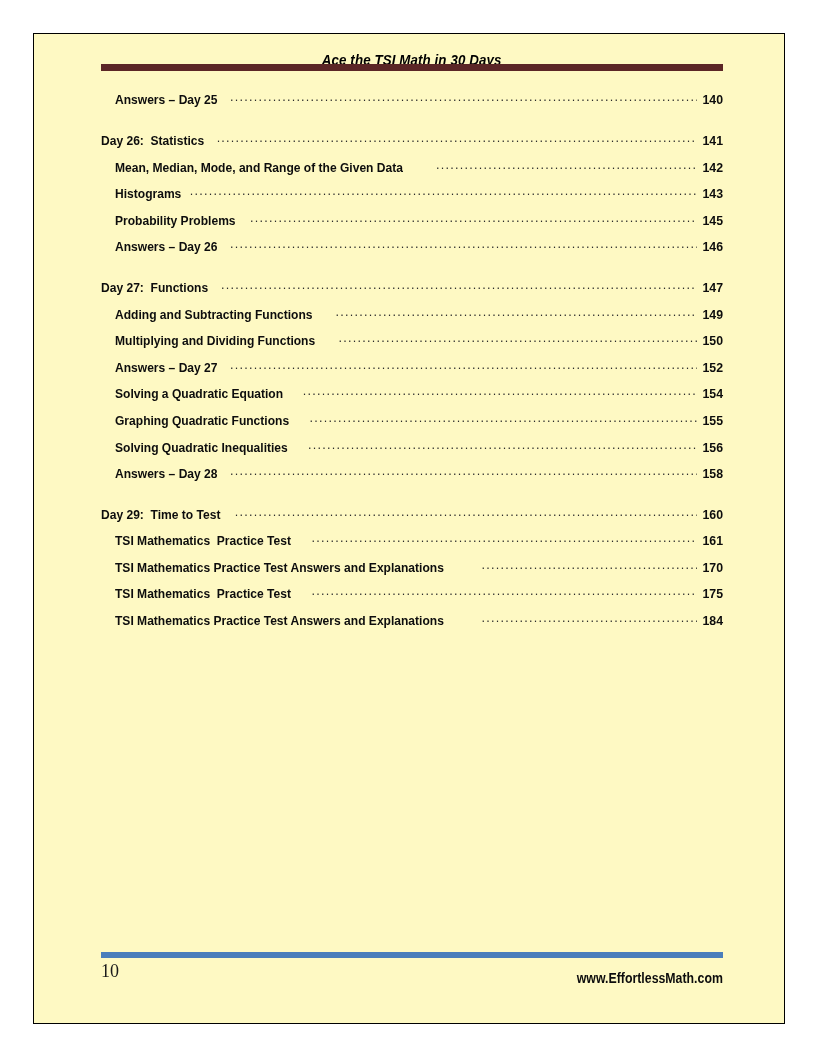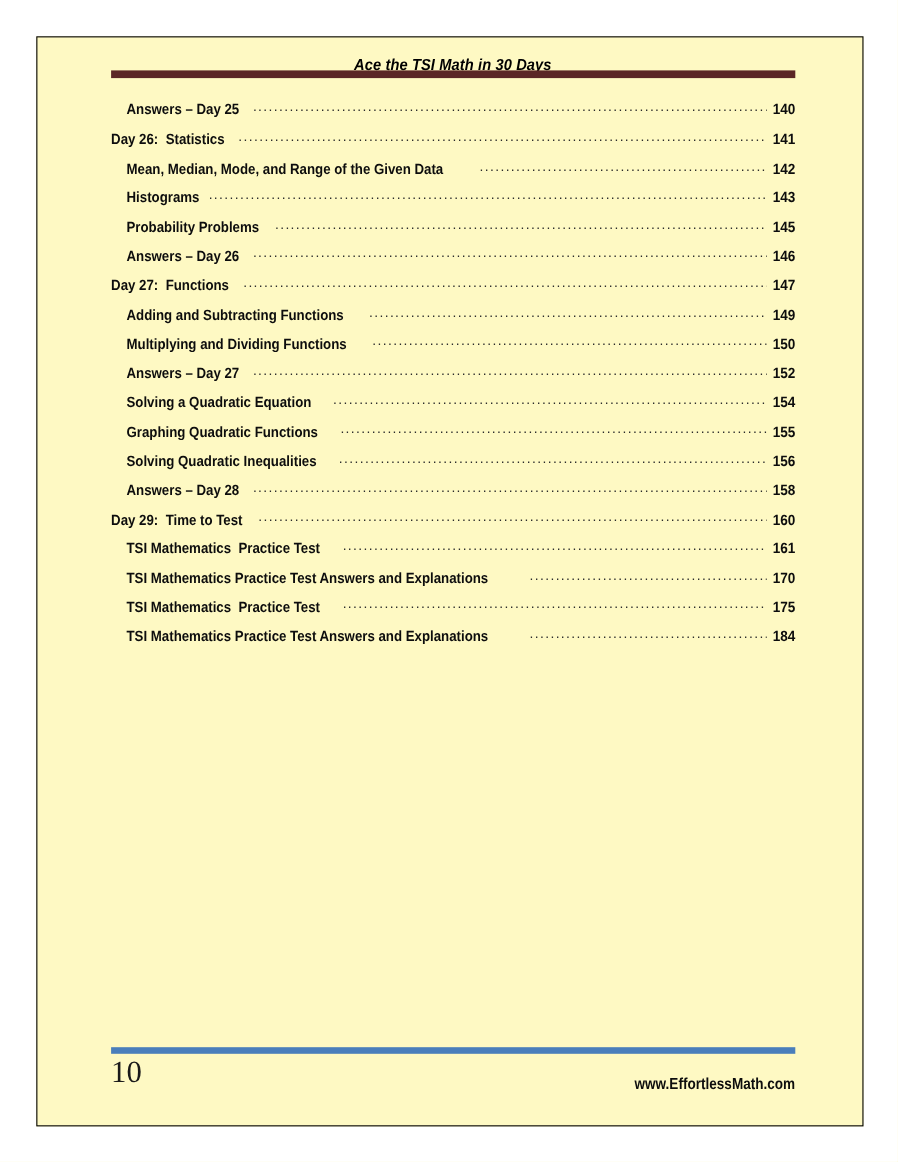--- a/index.html
+++ b/index.html
@@ -66,21 +66,21 @@
   .toc-entry {
     display: flex;
     align-items: baseline;
     height: 26.6px;
     white-space: nowrap;
     font-family: "Liberation Sans Narrow", "Liberation Sans", sans-serif;
     font-weight: bold;
     font-size: 13.4px;
     color: #0d0d0d;
   }
-  .toc-entry.level-1 { padding-left: 0px; }
+  .toc-entry.level-1 { padding-left: 0px; margin-top: 14px; }
   .toc-entry.level-2 { padding-left: 14px; }
 
   .toc-title {
     transform: scaleX(0.90);
     transform-origin: left center;
     display: inline-block;
     white-space: pre;
     flex: 0 0 auto;
   }
   .toc-leader {
@@ -126,21 +126,21 @@
     left: 67px;
     top: 928px;
     width: 622px;
     display: flex;
     align-items: baseline;
     justify-content: space-between;
   }
   .footer-page-number {
     font-family: "Liberation Serif", serif;
     font-weight: normal;
-    font-size: 28px;
+    font-size: 18px;
     color: #1a1a1a;
     line-height: 1;
   }
   .footer-site {
     font-family: "Liberation Sans Narrow", "Liberation Sans", sans-serif;
     font-weight: bold;
     font-size: 14.5px;
     color: #0d0d0d;
     transform: scaleX(0.85);
     transform-origin: right center;

